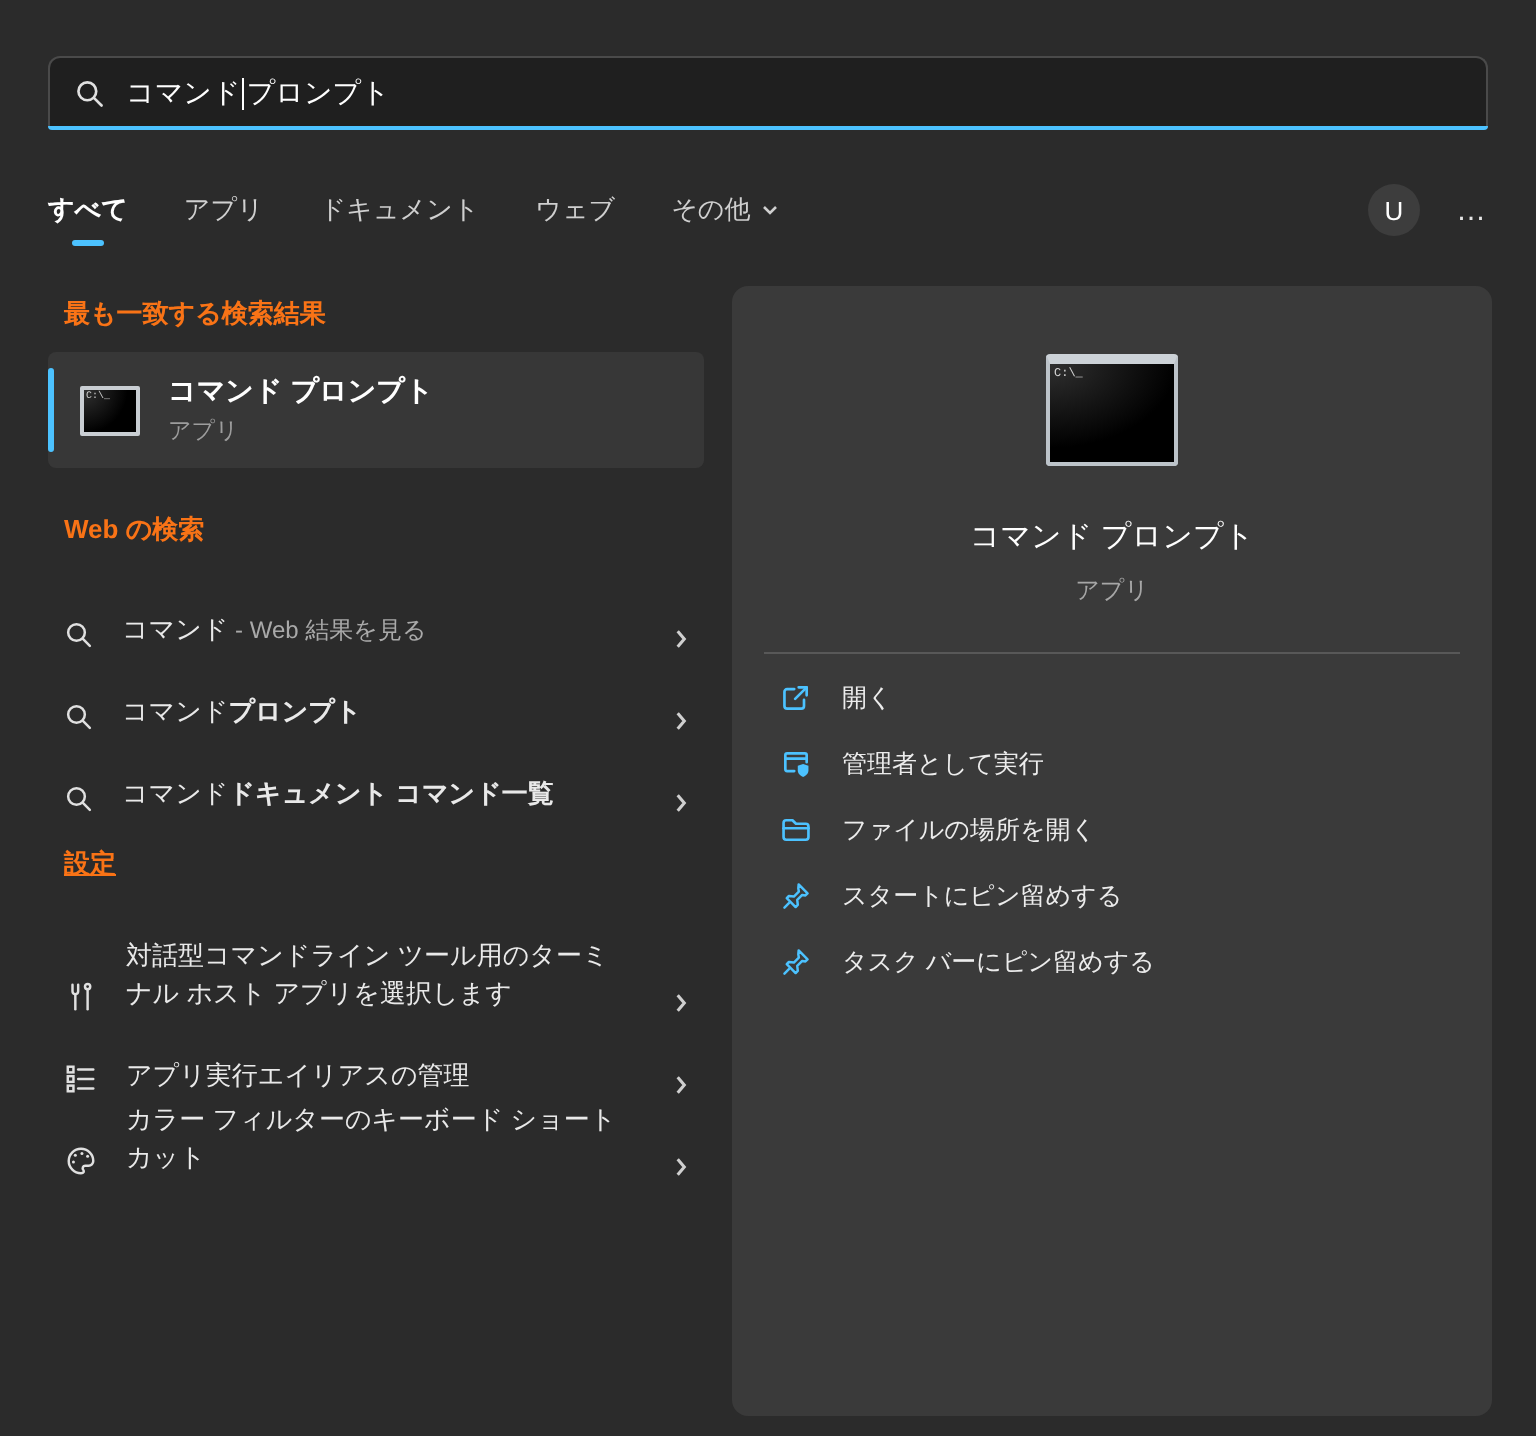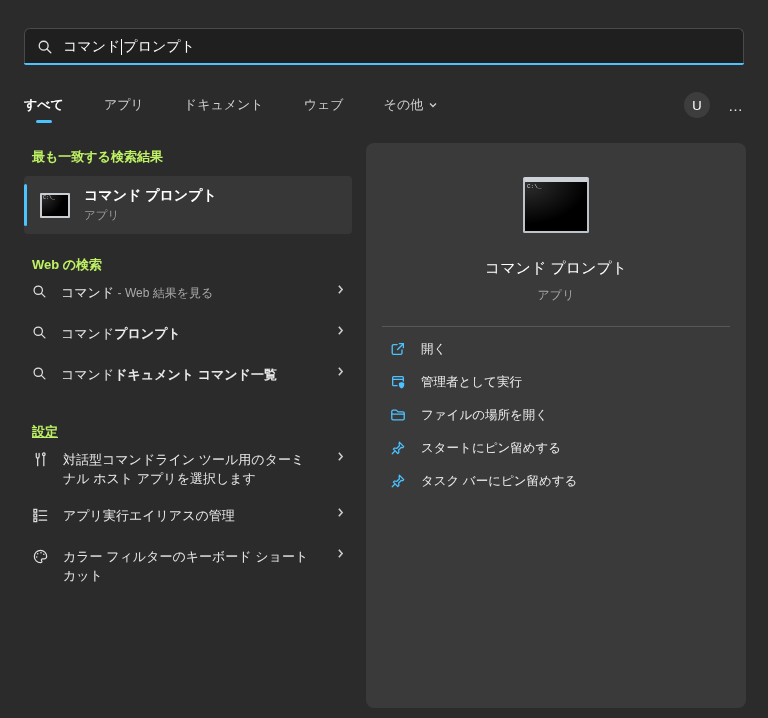--- a/index.html
+++ b/index.html
@@ -19,59 +19,59 @@
   }
   .search-underline{
     position:absolute; left:24px; top:63px; width:720px; height:2px;
     background:#4cc2ff; border-radius:0 0 2px 2px;
   }
   .search-text{ font-size:14px; color:#ffffff; display:flex; align-items:center; }
   .caret{ width:1px; height:16px; background:#fff; margin:0 1px; }
   
   .tabs-row{
     position:absolute; left:24px; top:90px; right:24px; height:30px;
-    display:flex; align-items:center; gap:40px;
+    display:flex; align-items:center; gap:28px;
   }
   .tab{ font-size:13px; color:#cfcfcf; position:relative; cursor:default; display:flex; align-items:center; gap:5px; }
   .tab.active{ color:#ffffff; font-weight:bold; }
   .tab.active::after{
     content:""; position:absolute; left:50%; transform:translateX(-50%);
     bottom:-9px; width:16px; height:3px; border-radius:2px; background:#4cc2ff;
   }
   .tabs-right{ margin-left:auto; display:flex; align-items:center; gap:18px; }
   .avatar{
     width:26px; height:26px; border-radius:50%; background:#3d3d3d;
     display:flex; align-items:center; justify-content:center;
     font-size:13px; color:#fff;
   }
   .more-dots{ color:#e6e6e6; font-size:15px; letter-spacing:1px; }
   
   .left-col{ position:absolute; left:24px; top:148px; width:330px; }
-  .section-title{ font-size:13px; font-weight:bold; color:#bef264; margin:0 0 10px 8px; }
+  .section-title{ font-size:13px; font-weight:bold; color:#f97316; margin:0 0 10px 8px; }
   .section-title.web{ margin-top:22px; }
   .section-title.settings{ margin-top:16px;text-decoration:underline; }
   .best-match-card{
     position:relative; width:328px; height:58px; background:#373737;
     border-radius:4px; display:flex; align-items:center; padding-left:16px; gap:14px;
     overflow:hidden;
   }
   .accent-bar{ position:absolute; left:0; top:8px; bottom:8px; width:3px; background:#4cc2ff; border-radius:2px; }
   .cmd-icon-sm{
     width:30px; height:25px; background:#000; border:2px solid #c9ced3; border-radius:1px;
     position:relative; flex:0 0 auto;
     background-image:radial-gradient(circle at 0 0, rgba(90,90,90,.55), #000 65%);
   }
   .cmd-icon-sm::before{
     content:"C:\\_"; position:absolute; left:1px; top:0px;
     font-size:5px; color:#cfcfcf; font-family:"Liberation Mono", monospace;
   }
   .bm-title{ font-size:14px; font-weight:bold; color:#fff; }
   .bm-sub{ font-size:11.5px; color:#9d9d9d; margin-top:3px; }
   .list-row{
-    display:flex; align-items:flex-start; gap:14px;
+    display:flex; align-items:flex-end; gap:14px;
     height:41px; padding:0 8px; border-radius:4px;
   }
   .list-row.tall{ height:56px; }
   .row-label{ font-size:13px; color:#e9e9e9; flex:1; line-height:1.45; }
   .row-label .bold{ font-weight:bold; }
   .row-label .suffix{ color:#a9a9a9; font-size:12px; }
   .row-label.wrap{ max-width:246px; }
   .chev{ color:#cfcfcf; flex:0 0 auto; margin-left:auto; }
   .gray-ic{ color:#e0e0e0; flex:0 0 auto; display:flex; }
   

